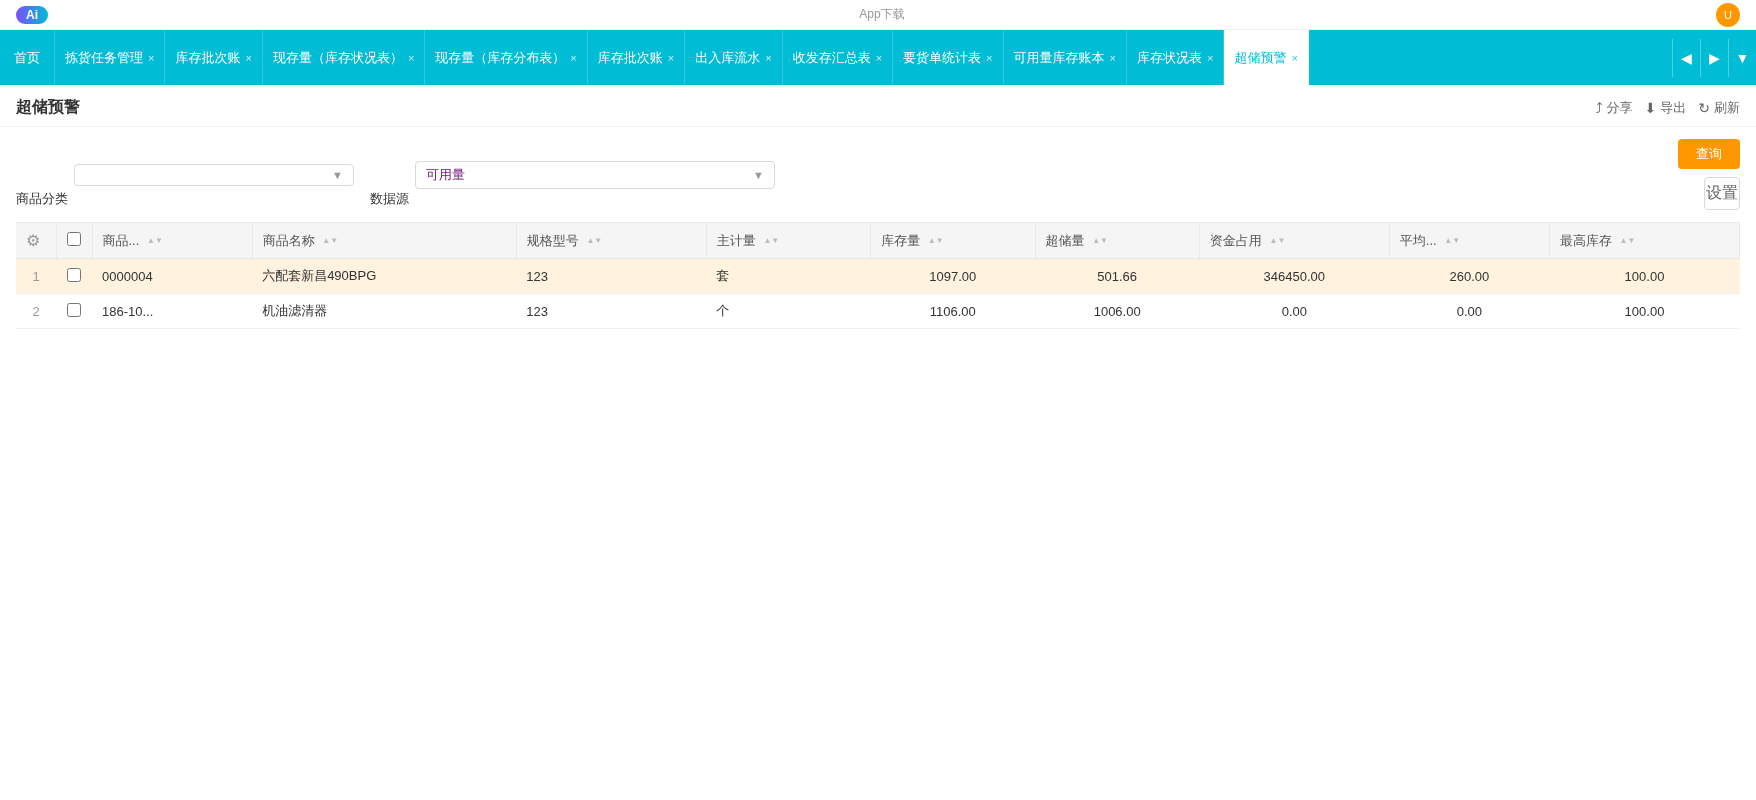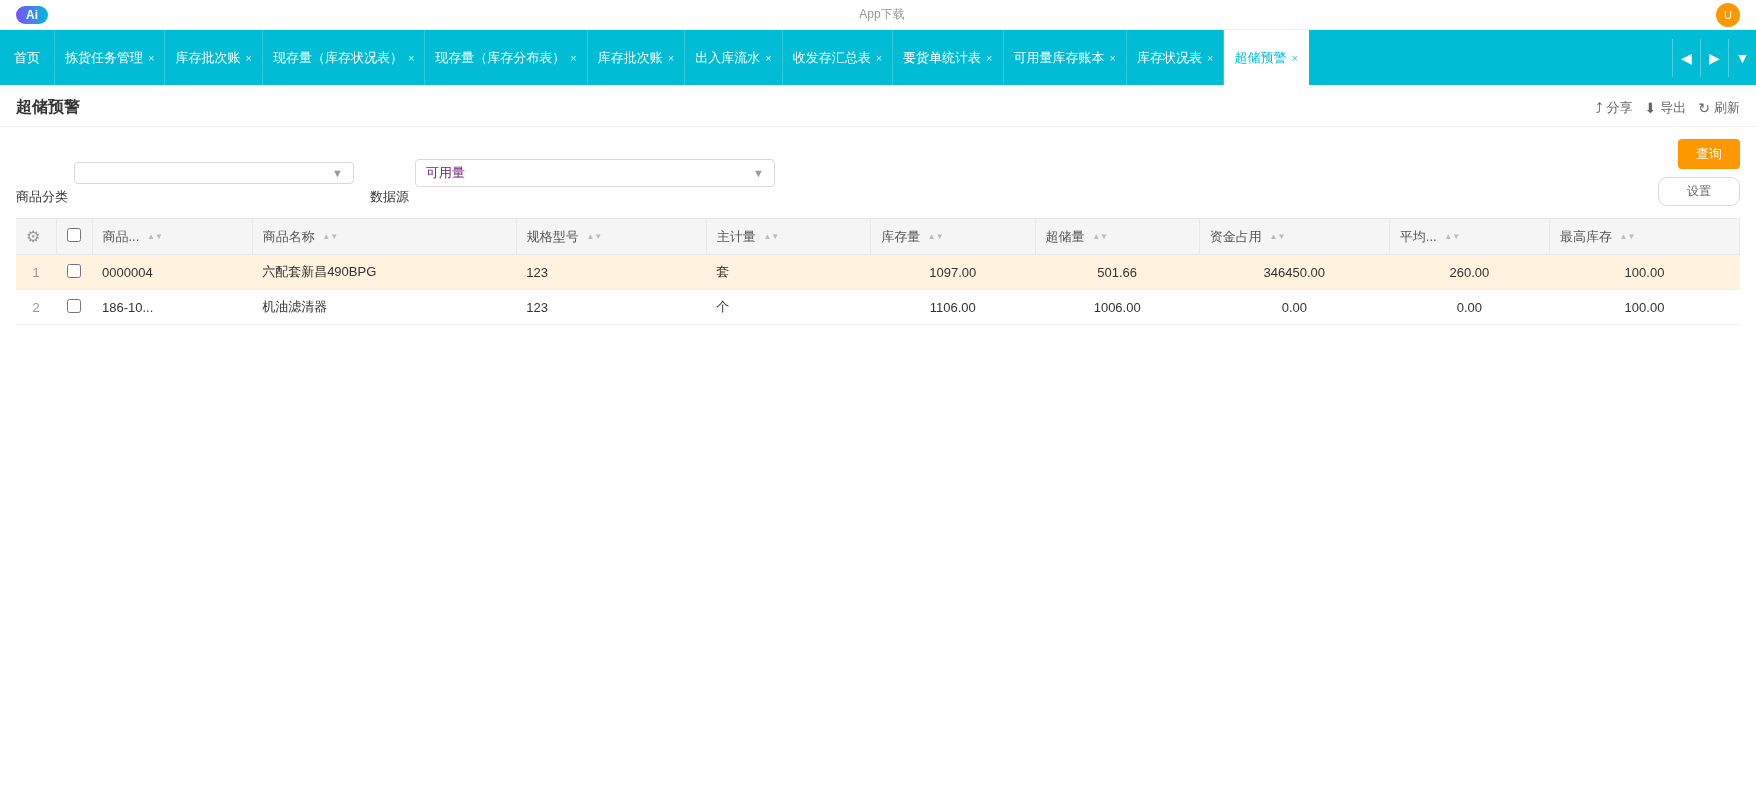--- a/index.html
+++ b/index.html
@@ -138,24 +138,24 @@
       padding: 6px 18px;
       border-radius: 4px;
       cursor: pointer;
       font-size: 13px;
       margin-left: auto;
     }
     .btn-settings {
       background: #fff;
       color: #666;
       border: 1px solid #d9d9d9;
-      padding: 5px 28px;
-      border-radius: 9px;
-      cursor: pointer;
-      font-size: 12px;
+      padding: 5px 1px;
+      border-radius: 4px;
+      cursor: pointer;
+      font-size: 16px;
     }
     .filter-right-btns {
       margin-left: auto;
       display: flex;
       gap: 8px;
       flex-direction: column;
       align-items: flex-end;
     }
 
     

